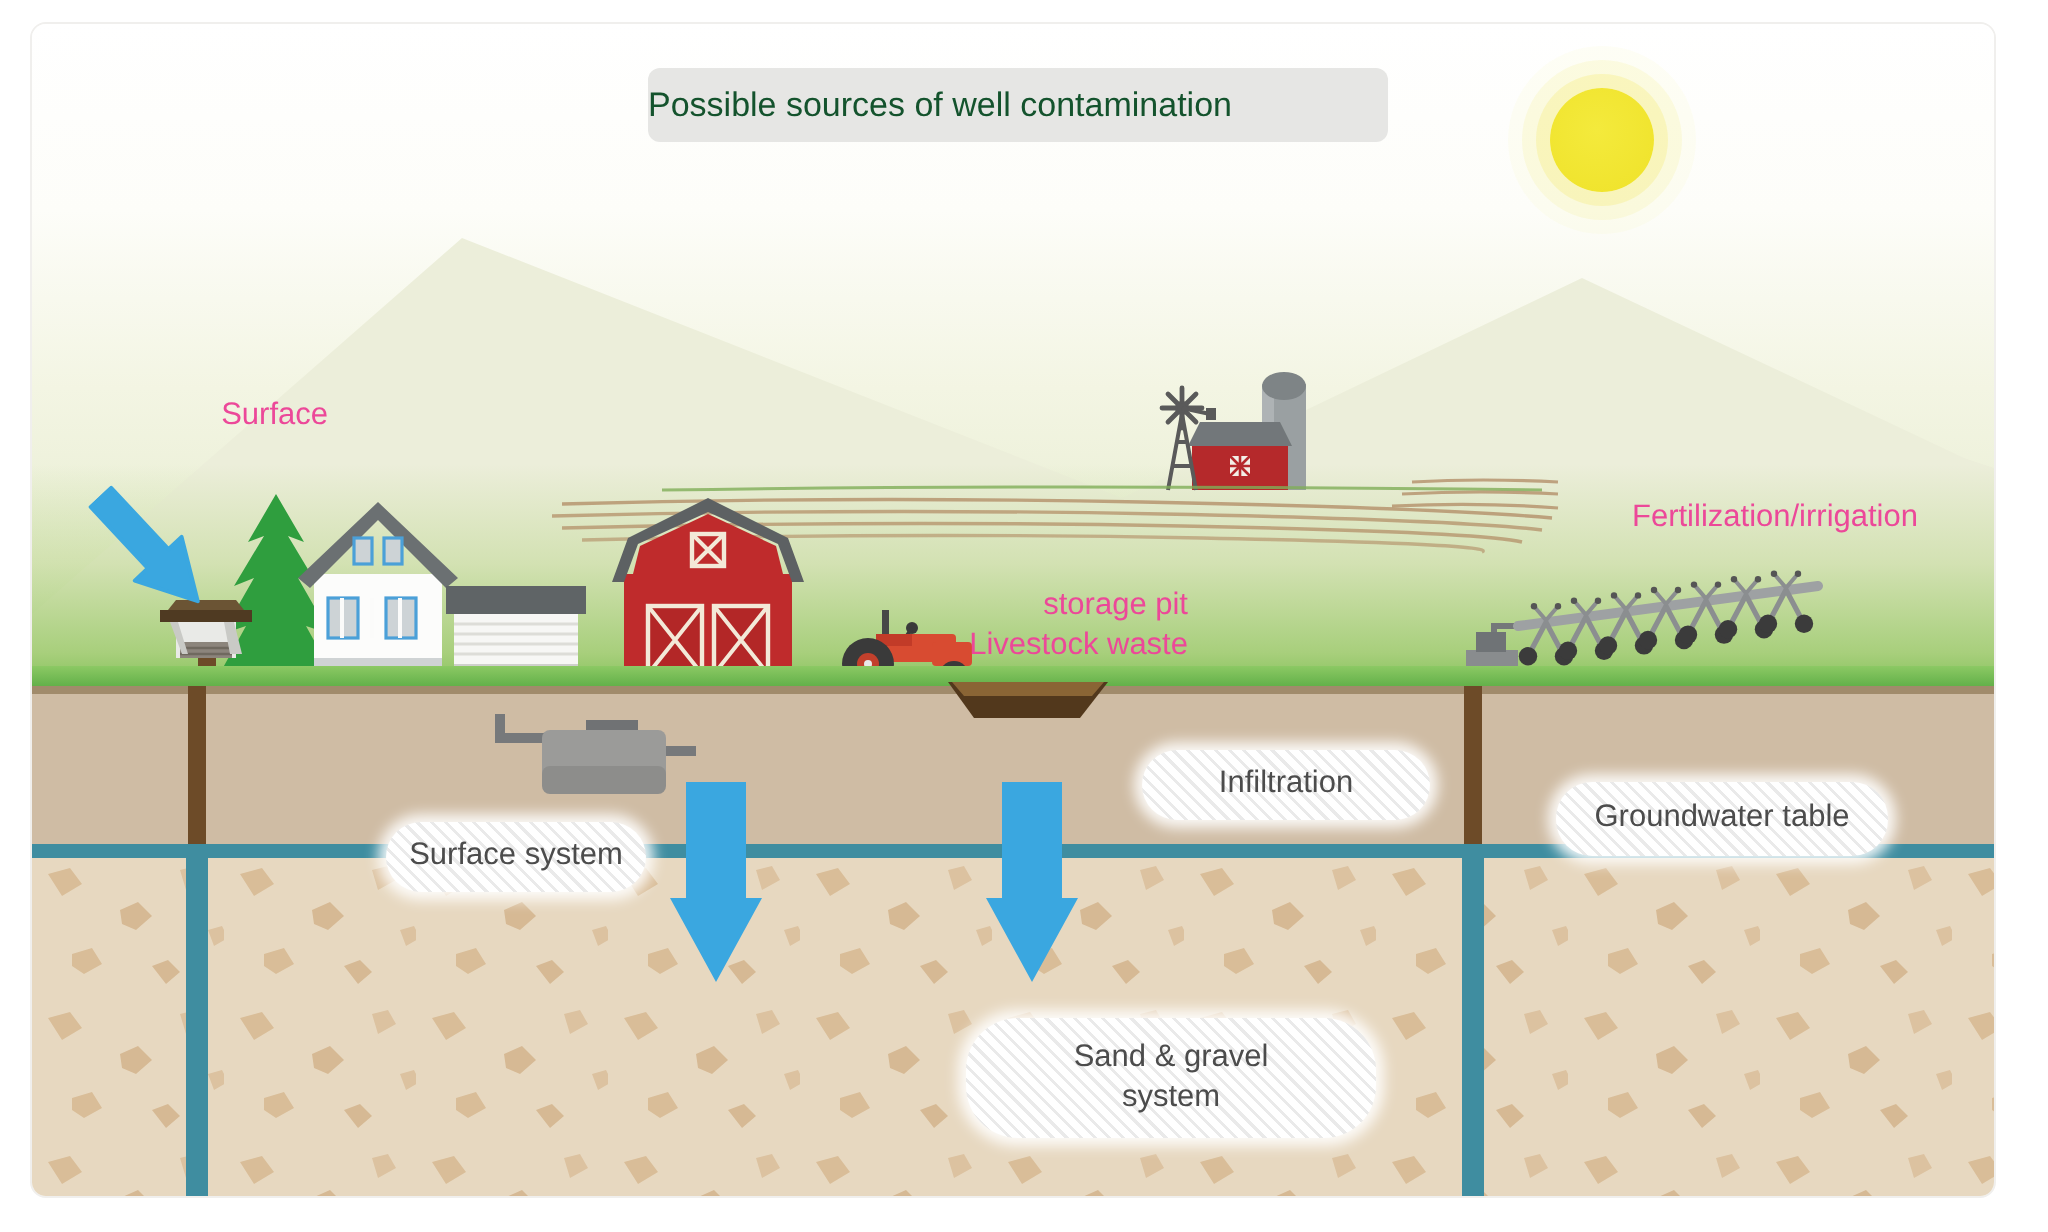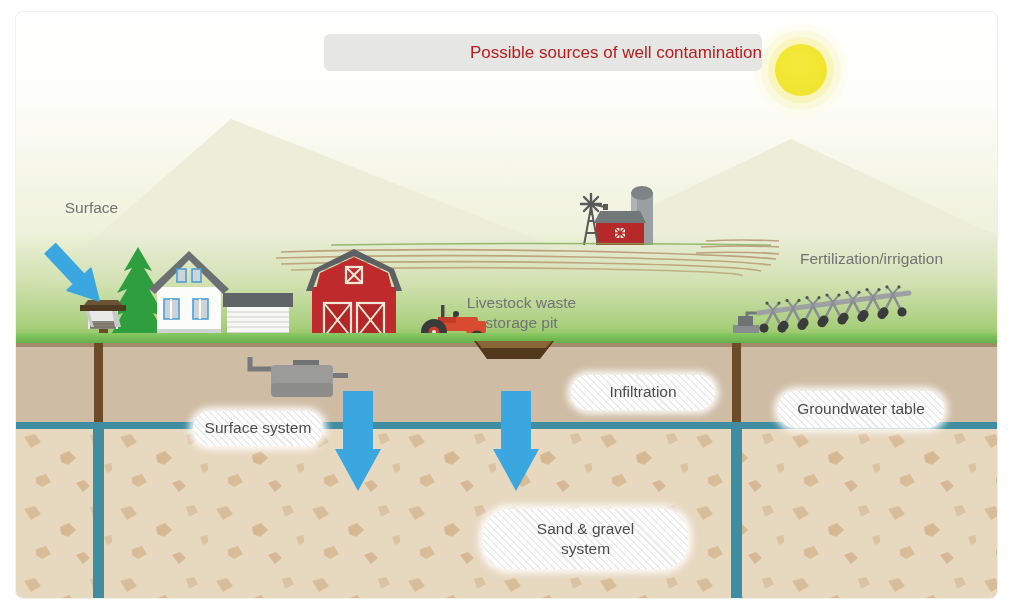--- a/index.html
+++ b/index.html
@@ -21,24 +21,24 @@
   #watertable{left:0;top:410px;width:981px;height:7px;background:#3f8da0;}
   #aquifer{left:0;top:417px;width:981px;height:169px;background:#e7d8c0;}
   
   .pipe-brown{width:9px;background:#6d4b28;}
   .casing-teal{width:11px;background:#3f8da0;}
   
   #sun{left:759px;top:32px;width:52px;height:52px;border-radius:50%;
        background:radial-gradient(circle at 45% 40%,#f4ea3c,#efe229);
        box-shadow:0 0 0 7px rgba(244,235,100,.28),0 0 0 14px rgba(244,235,100,.14),0 0 0 21px rgba(244,235,100,.06);}
   
-  #title-box{left:308px;top:22px;width:438px;height:37px;background:#e6e6e4;border-radius:6px;
-       display:flex;align-items:center;justify-content:flex-end;font-size:17px;color:#b91c1c;}
-  
-  .plain-label{font-size:15.5px;line-height:1.28;color:#737373;text-align:center;}
+  #title-box{left:308px;top:22px;width:370px;height:37px;background:#e6e6e4;border-radius:6px;
+       display:flex;align-items:center;justify-content:flex-start;font-size:17px;color:#14532d;}
+  
+  .plain-label{font-size:15.5px;line-height:1.28;color:#ec4899;text-align:right;}
   .pill{background:repeating-linear-gradient(45deg,rgba(185,185,185,.30) 0 1.5px,rgba(255,255,255,0) 1.5px 5px),#fff;
         border-radius:18px;display:flex;flex-direction:column;align-items:center;justify-content:center;
         font-size:15.5px;color:#4c4c4c;text-align:center;line-height:1.3;
         box-shadow:0 0 7px 4px rgba(255,255,255,.9);}
   svg{display:block;}
 </style>
 </head>
 <body>
 
 <div id="canvas">
@@ -196,22 +196,22 @@
           <path d="M166 7.91 L172 14.91 L178 7.91" stroke="#8b8e90" stroke-width="2" fill="none"></path>
           <circle cx="166" cy="7.91" r="1.6" fill="#555"></circle>
           <circle cx="178" cy="7.91" r="1.6" fill="#555"></circle>
         </g>
   </svg>
 
   <div class="abs plain-label" style="left:3px;top:186px;width:145px">
     <div>Surface</div>
   </div>
   <div class="abs plain-label" style="left:433px;top:281px;width:145px">
+    <div>storage pit</div>
     <div>Livestock waste</div>
-    <div>storage pit</div>
   </div>
   <div class="abs plain-label" style="left:768px;top:237px;width:175px">
     <div>Fertilization/irrigation</div>
   </div>
 
   <svg class="abs" style="left:22px;top:243px;width:74px;height:40px;transform:rotate(47deg)" viewBox="0 0 74 40">
     <path d="M1 13 H43 V4 L72 20 L43 36 V27 H1 Z" fill="#3aa7e0" stroke="#3aa7e0" stroke-width="2" stroke-linejoin="round"></path>
   </svg>
 
   <div id="grass" class="abs"></div>

